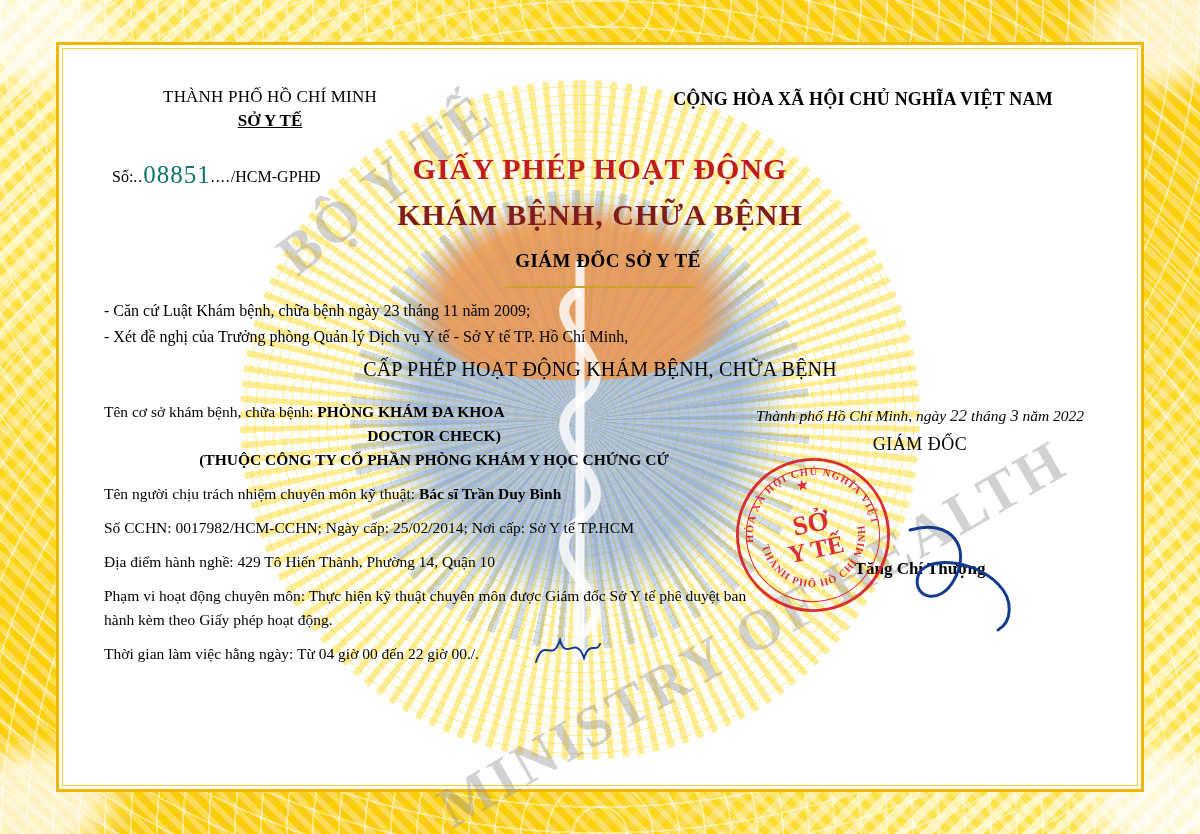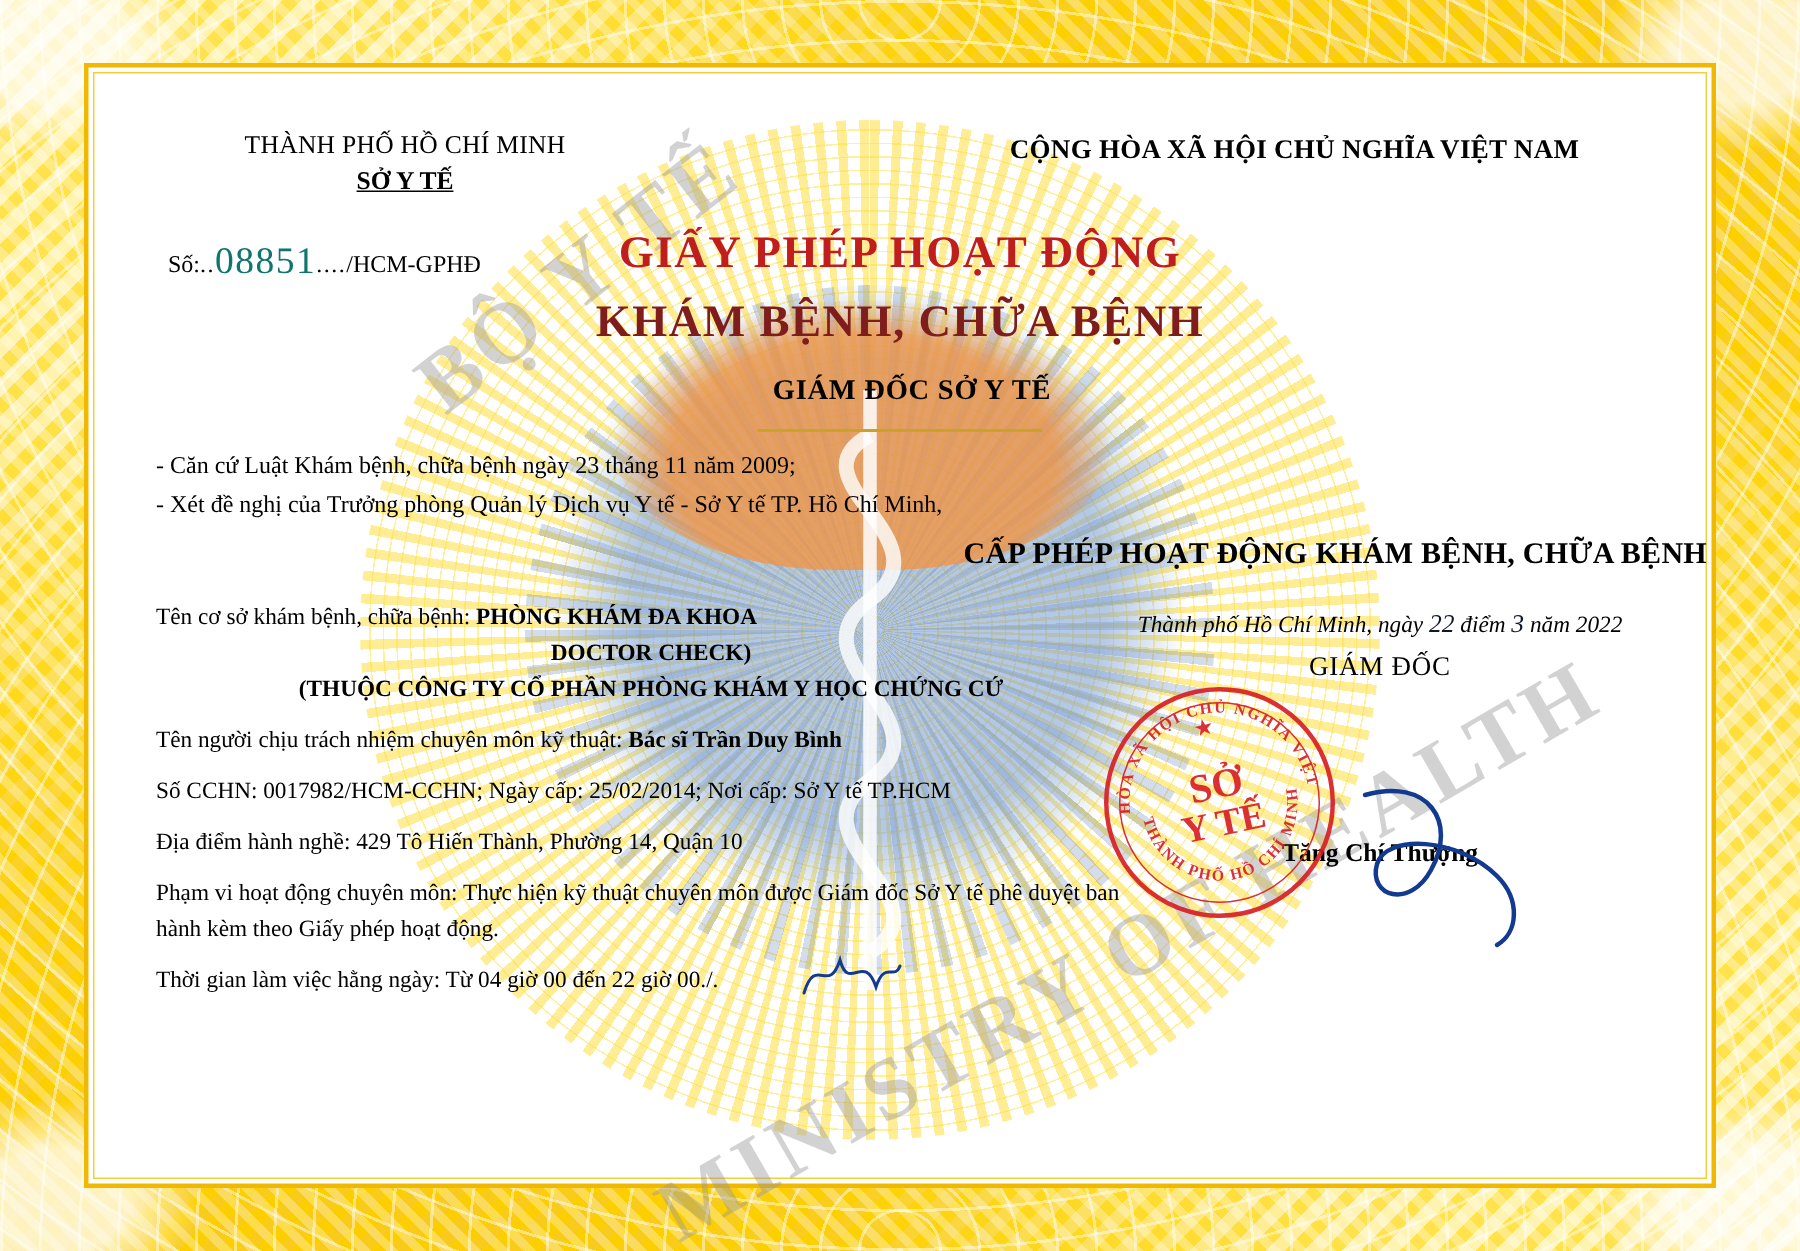--- a/index.html
+++ b/index.html
@@ -86,21 +86,21 @@
   .so .num{color:#0f766e;font-family:"Liberation Serif",serif;font-size:25px;
     letter-spacing:1px;position:relative;top:1px;}
   .so .dots{letter-spacing:1px;}
   .title{position:absolute;left:0;right:0;top:104px;text-align:center;}
   .title .t1{color:#c01d1d;font-weight:bold;font-size:30px;letter-spacing:1px;}
   .title .t2{color:#7f1d1d;font-weight:bold;font-size:30px;letter-spacing:1px;margin-top:12px;}
   .giamdoc{position:absolute;left:16px;right:0;top:202px;text-align:center;
     font-weight:bold;font-size:19px;letter-spacing:.5px;}
   .rule{position:absolute;left:50%;transform:translateX(-50%);top:238px;width:190px;height:2px;background:#c9a227;}
   .basis{position:absolute;left:42px;top:250px;right:60px;font-size:16px;line-height:1.65;}
-  .grant{position:absolute;left:0;right:0;top:310px;text-align:right;font-weight:bold;font-size:20px;letter-spacing:.2px;}
+  .grant{position:absolute;left:0;right:0;top:310px;text-align:center;font-weight:normal;font-size:20px;letter-spacing:.2px;}
   .body{position:absolute;left:42px;top:352px;width:660px;font-size:15.5px;line-height:1.55;}
   .body .row{margin-bottom:10px;}
   .b{font-weight:bold;}
   .center-ind{display:block;text-align:center;font-weight:bold;}
   .sign{position:absolute;right:18px;top:358px;width:400px;text-align:center;}
   .sign .place{font-style:italic;font-size:15.5px;white-space:nowrap;}
   .sign .place .hw{font-family:"Liberation Serif",serif;color:#0f172a;font-style:italic;font-size:17px;}
   .sign .role{font-weight:normal;font-size:18px;margin-top:8px;letter-spacing:.5px;}
   .sign .name{font-weight:bold;font-size:17px;margin-top:104px;}
   
@@ -197,21 +197,21 @@
     </div>
     <div class="row">
       <span>Thời gian làm việc hằng ngày: Từ 04 giờ 00 đến 22 giờ 00./.</span>
     </div>
   </div>
 
   <div class="sign">
     <div class="place">
       <span>Thành phố Hồ Chí Minh, ngày</span>
       <span class="hw">22</span>
-      <span>điểm</span>
+      <span>tháng</span>
       <span class="hw">3</span>
       <span>năm</span>
       <span>2022</span>
     </div>
     <div class="role">GIÁM ĐỐC</div>
     <div class="name">Tăng Chí Thượng</div>
 
     <div class="seal">
       <svg class="arc" viewBox="0 0 148 148">
         <defs>

